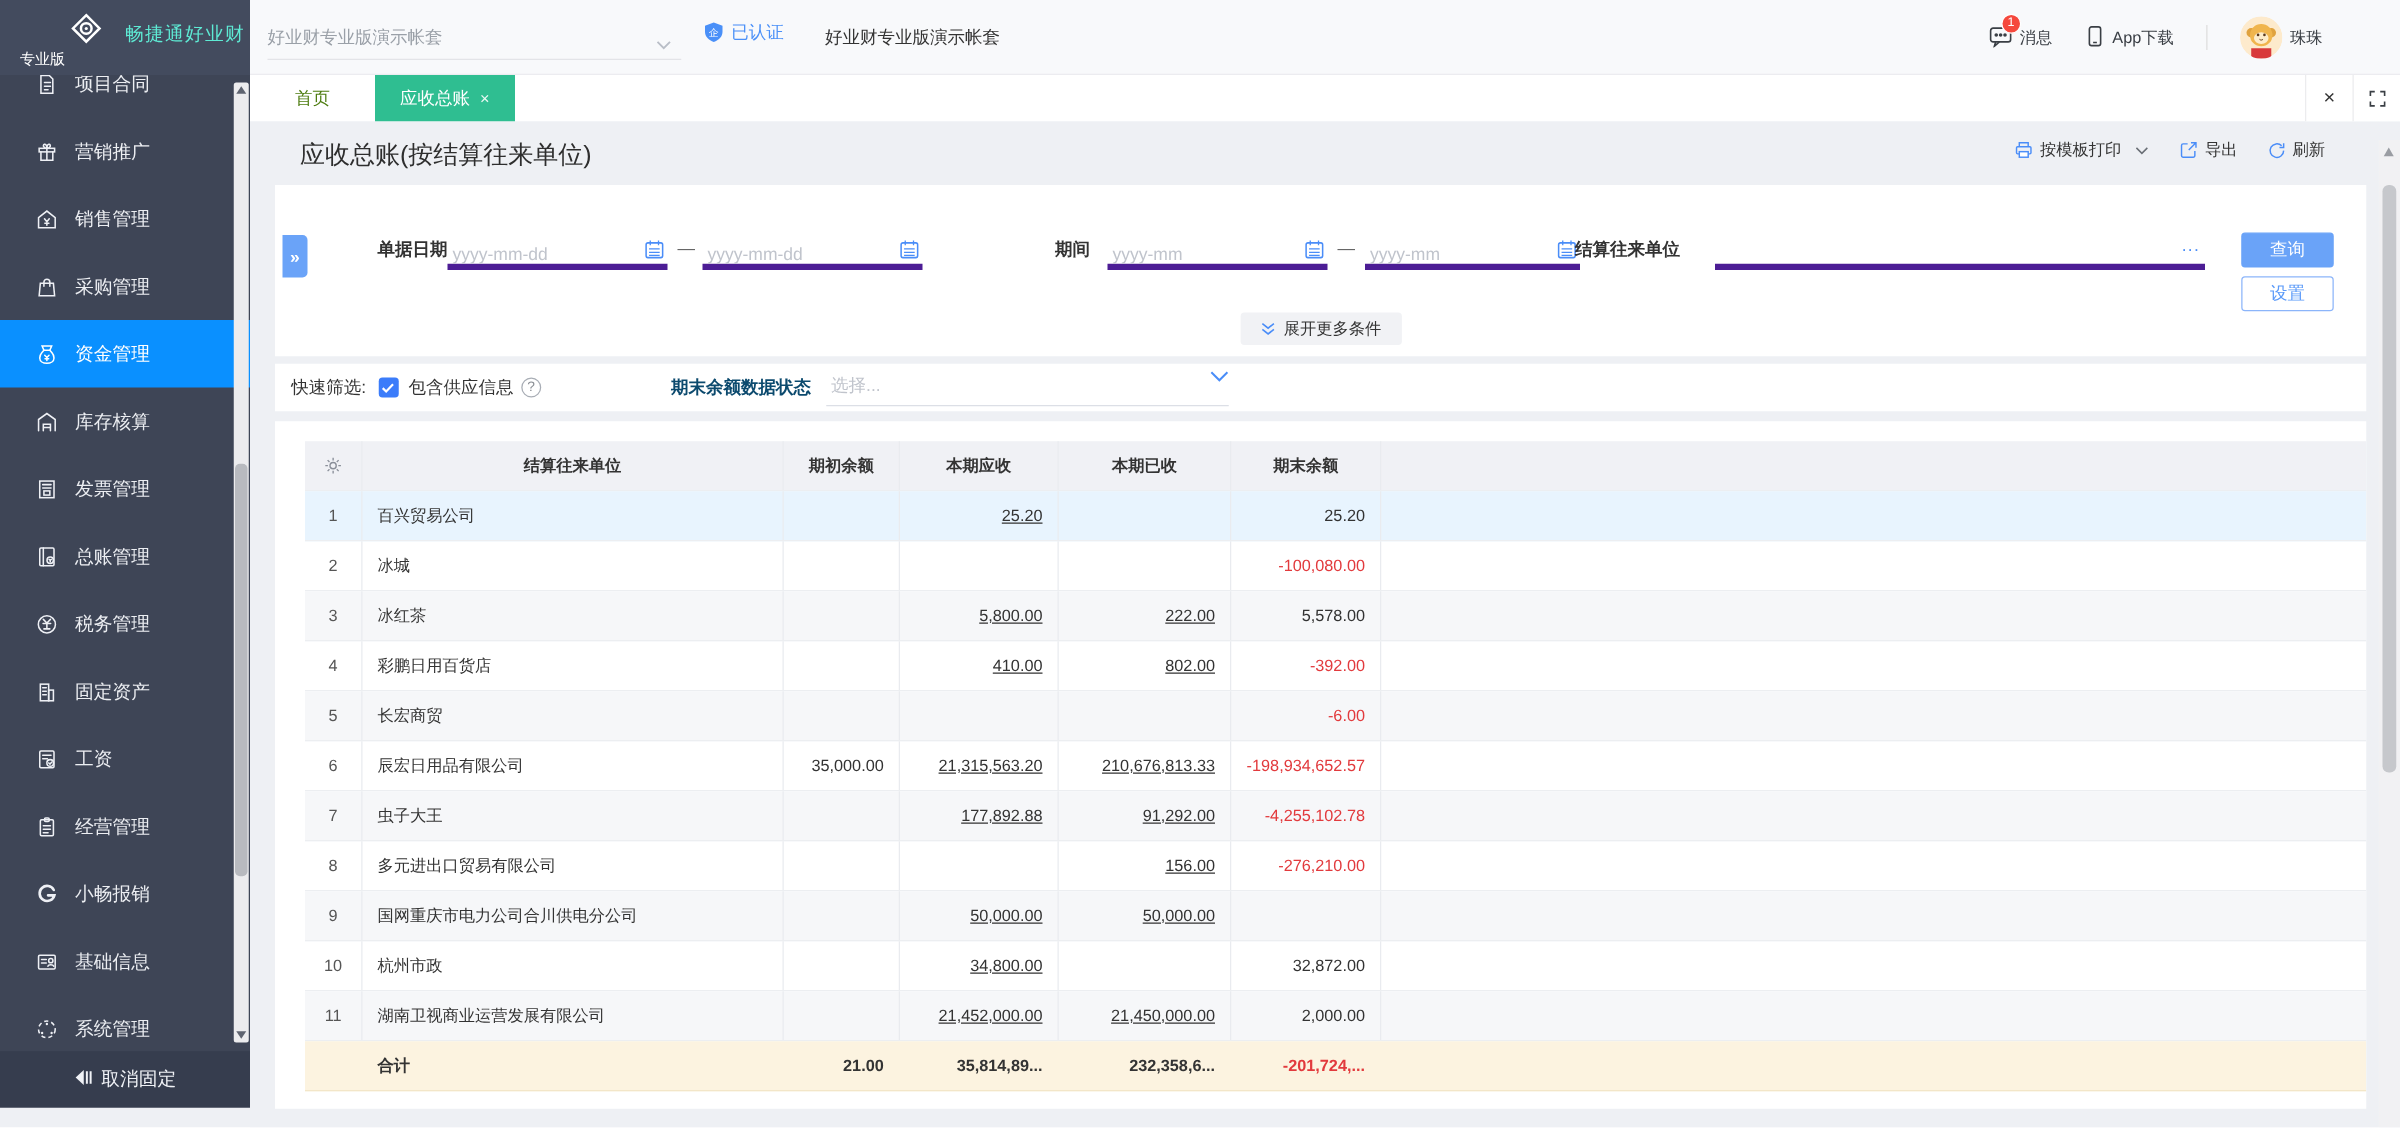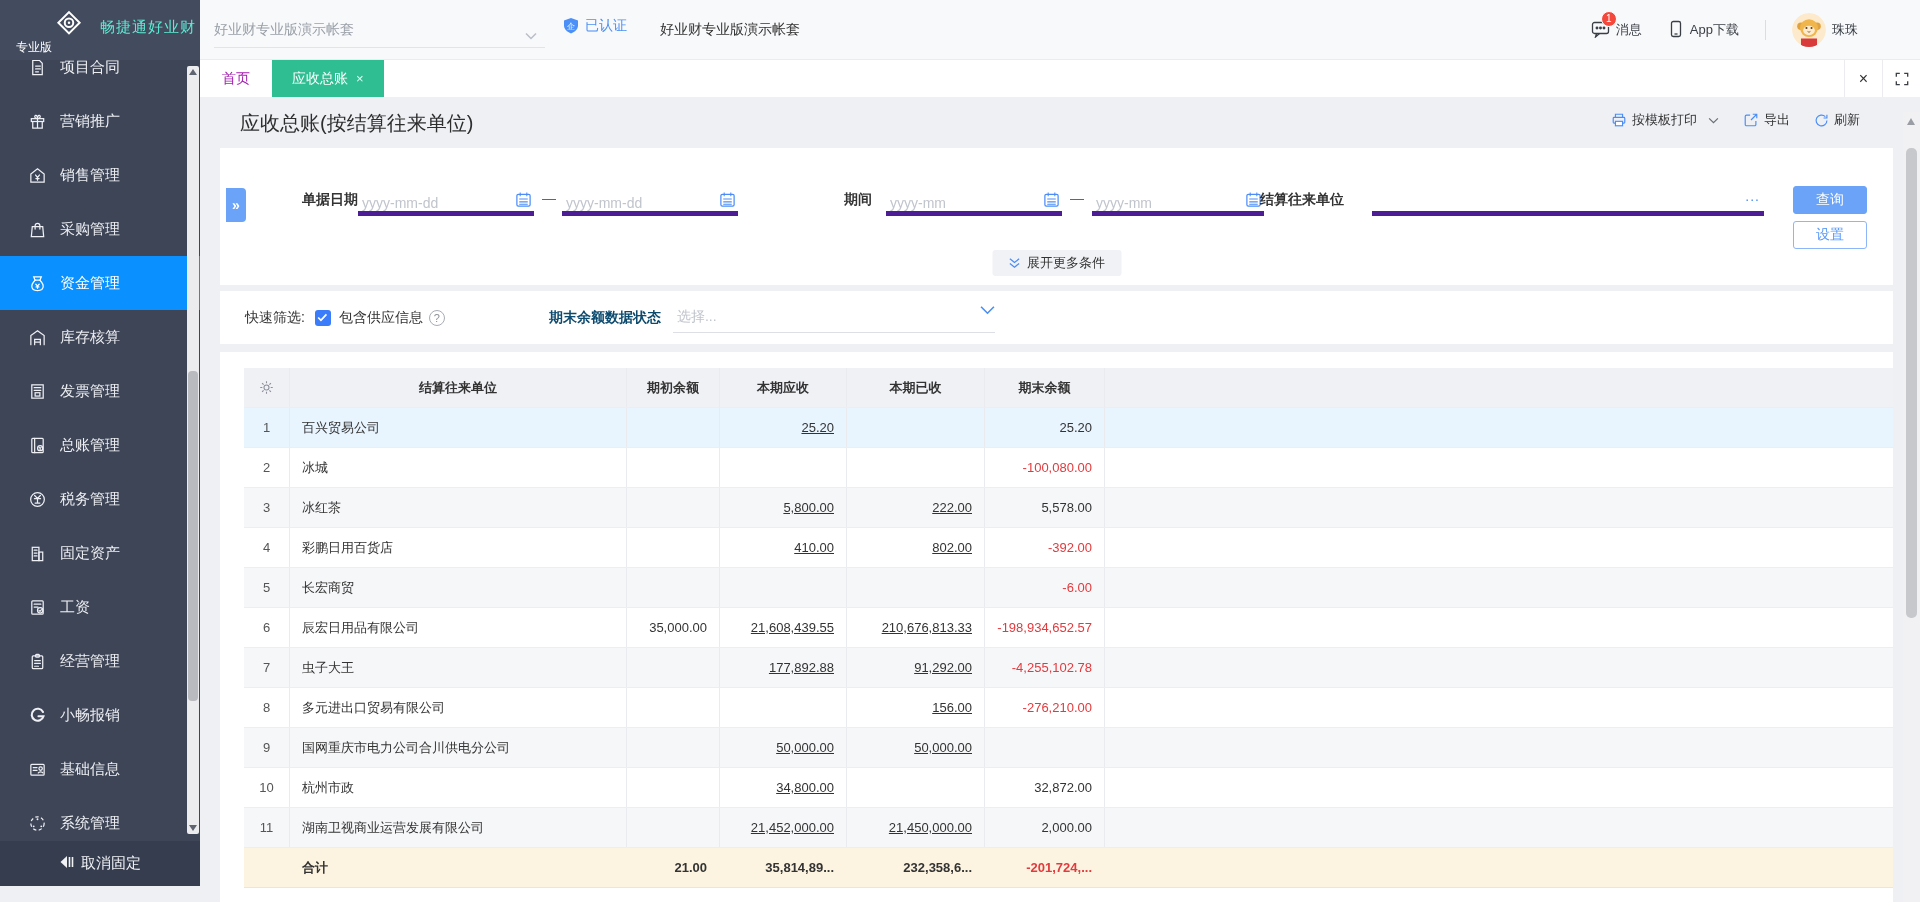--- a/index.html
+++ b/index.html
@@ -32,21 +32,21 @@
   .unpin { position:absolute; left:0; right:0; bottom:0; height:45px; background:#363d4e; color:#f0f2f6; font-size:15px; display:flex; align-items:center; justify-content:center; gap:6px; cursor:pointer; }
   .side-sb { position:absolute; right:1px; top:6px; bottom:52px; width:12px; }
   .side-sb .track { position:absolute; inset:0; background:#ececee; border-radius:2px; }
   .arr-up { position:absolute; top:3px; left:2px; width:0; height:0; border-left:4px solid transparent; border-right:4px solid transparent; border-bottom:6px solid #5f6470; }
   .arr-dn { position:absolute; bottom:3px; left:2px; width:0; height:0; border-left:4px solid transparent; border-right:4px solid transparent; border-top:6px solid #5f6470; }
   .side-thumb { position:absolute; top:305px; left:1px; width:10px; height:330px; background:#b8babf; border-radius:4px; }
 
   
   .main { position:absolute; left:200px; top:60px; right:0; bottom:0; background:#eef0f4; }
   .tabbar { position:relative; height:37px; background:#fff; display:flex; align-items:stretch; }
-  .tab { padding:0 22px; display:flex; align-items:center; font-size:14px; color:#a21caf; cursor:pointer; }
+  .tab { padding:0 36px; display:flex; align-items:center; font-size:14px; color:#4d7c0f; cursor:pointer; }
   .tab.active { background:#2fbe91; color:#fff; gap:8px; padding:0 20px; }
   .tab-x { font-size:13px; line-height:1; opacity:.9; cursor:pointer; }
   .tab-tools { position:absolute; right:0; top:0; height:37px; display:flex; }
   .tab-tool { width:38px; height:37px; display:flex; align-items:center; justify-content:center; border-left:1px solid #ececee; background:#fff; cursor:pointer; font-size:16px; color:#333; }
 
   .titlebar { position:relative; height:51px; }
   .page-title { position:absolute; left:40px; top:13px; font-size:20px; color:#2e2e2e; font-weight:500; }
   .toolbar { position:absolute; right:60px; top:14px; display:flex; align-items:center; gap:24px; }
   .tool-item { display:flex; align-items:center; gap:5px; font-size:13px; color:#333; cursor:pointer; }
 
@@ -57,21 +57,21 @@
   .flabel { position:absolute; top:7px; font-size:14px; color:#333; font-weight:600; white-space:nowrap; }
   .finput { position:absolute; top:0; height:32px; border-bottom:5px solid #4c1d95; display:flex; align-items:flex-end; }
   .finput .ph { color:#c0c4cc; font-size:14px; padding-left:4px; }
   .finput .cal { position:absolute; right:2px; top:7px; }
   .fdash { position:absolute; top:6px; color:#666; font-size:14px; }
   .dots { position:absolute; right:4px; top:4px; color:#4a8df8; font-size:14px; letter-spacing:1px; }
   .btn-query { position:absolute; right:26px; top:38px; width:74px; height:28px; background:#6aa3f8; border:1px solid #6aa3f8; color:#fff; font-size:14px; border-radius:3px; cursor:pointer; }
   .btn-settings { position:absolute; right:26px; top:73px; width:74px; height:28px; background:#fff; border:1px solid #8cb5fa; color:#5b9af9; font-size:14px; border-radius:3px; cursor:pointer; }
   .expand-pill { position:absolute; left:50%; bottom:9px; transform:translateX(-50%); background:#f1f2f5; border-radius:3px; height:26px; padding:0 16px; display:flex; align-items:center; gap:7px; font-size:13px; color:#333; cursor:pointer; }
 
-  .card-quick { height:53px; margin-top:6px; display:flex; align-items:center; padding-left:25px; }
+  .card-quick { height:38px; margin-top:6px; display:flex; align-items:center; padding-left:13px; }
   .q-label { font-size:14px; color:#333; }
   .q-check { width:16px; height:16px; background:#3b7cfa; border-radius:3px; margin-left:10px; display:flex; align-items:center; justify-content:center; cursor:pointer; }
   .q-include { font-size:14px; color:#333; margin-left:8px; }
   .q-help { width:16px; height:16px; border:1px solid #a8adb5; border-radius:50%; color:#8c9096; font-size:11px; display:flex; align-items:center; justify-content:center; margin-left:6px; cursor:pointer; }
   .q-status { font-size:14px; color:#0c4a6e; font-weight:600; margin-left:104px; }
   .q-select { position:relative; margin-left:12px; width:322px; height:30px; border-bottom:1px solid #dcdfe6; display:flex; align-items:flex-end; cursor:pointer; }
   .q-select .ph { color:#c0c4cc; font-size:14px; padding:0 0 6px 4px; }
   .q-select .chev { position:absolute; right:0; top:-2px; }
 
   .card-table { margin-top:8px; height:550px; padding:16px 0 0 24px; overflow:hidden; }
@@ -545,21 +545,21 @@
             <span class="lnk"></span>
           </div>
         <div class="c c5 num neg">-6.00</div>
         <div class="c cf"></div>
       </div>
       <div class="trow">
         <div class="c c0">6</div>
         <div class="c c1">辰宏日用品有限公司</div>
         <div class="c c2 num">35,000.00</div>
         <div class="c c3 num">
-            <span class="lnk">21,608,439.55</span>
+            <span class="lnk">21,315,563.20</span>
           </div>
         <div class="c c4 num">
             <span class="lnk">210,676,813.33</span>
           </div>
         <div class="c c5 num neg">-198,934,652.57</div>
         <div class="c cf"></div>
       </div>
       <div class="trow">
         <div class="c c0">7</div>
         <div class="c c1">虫子大王</div>

